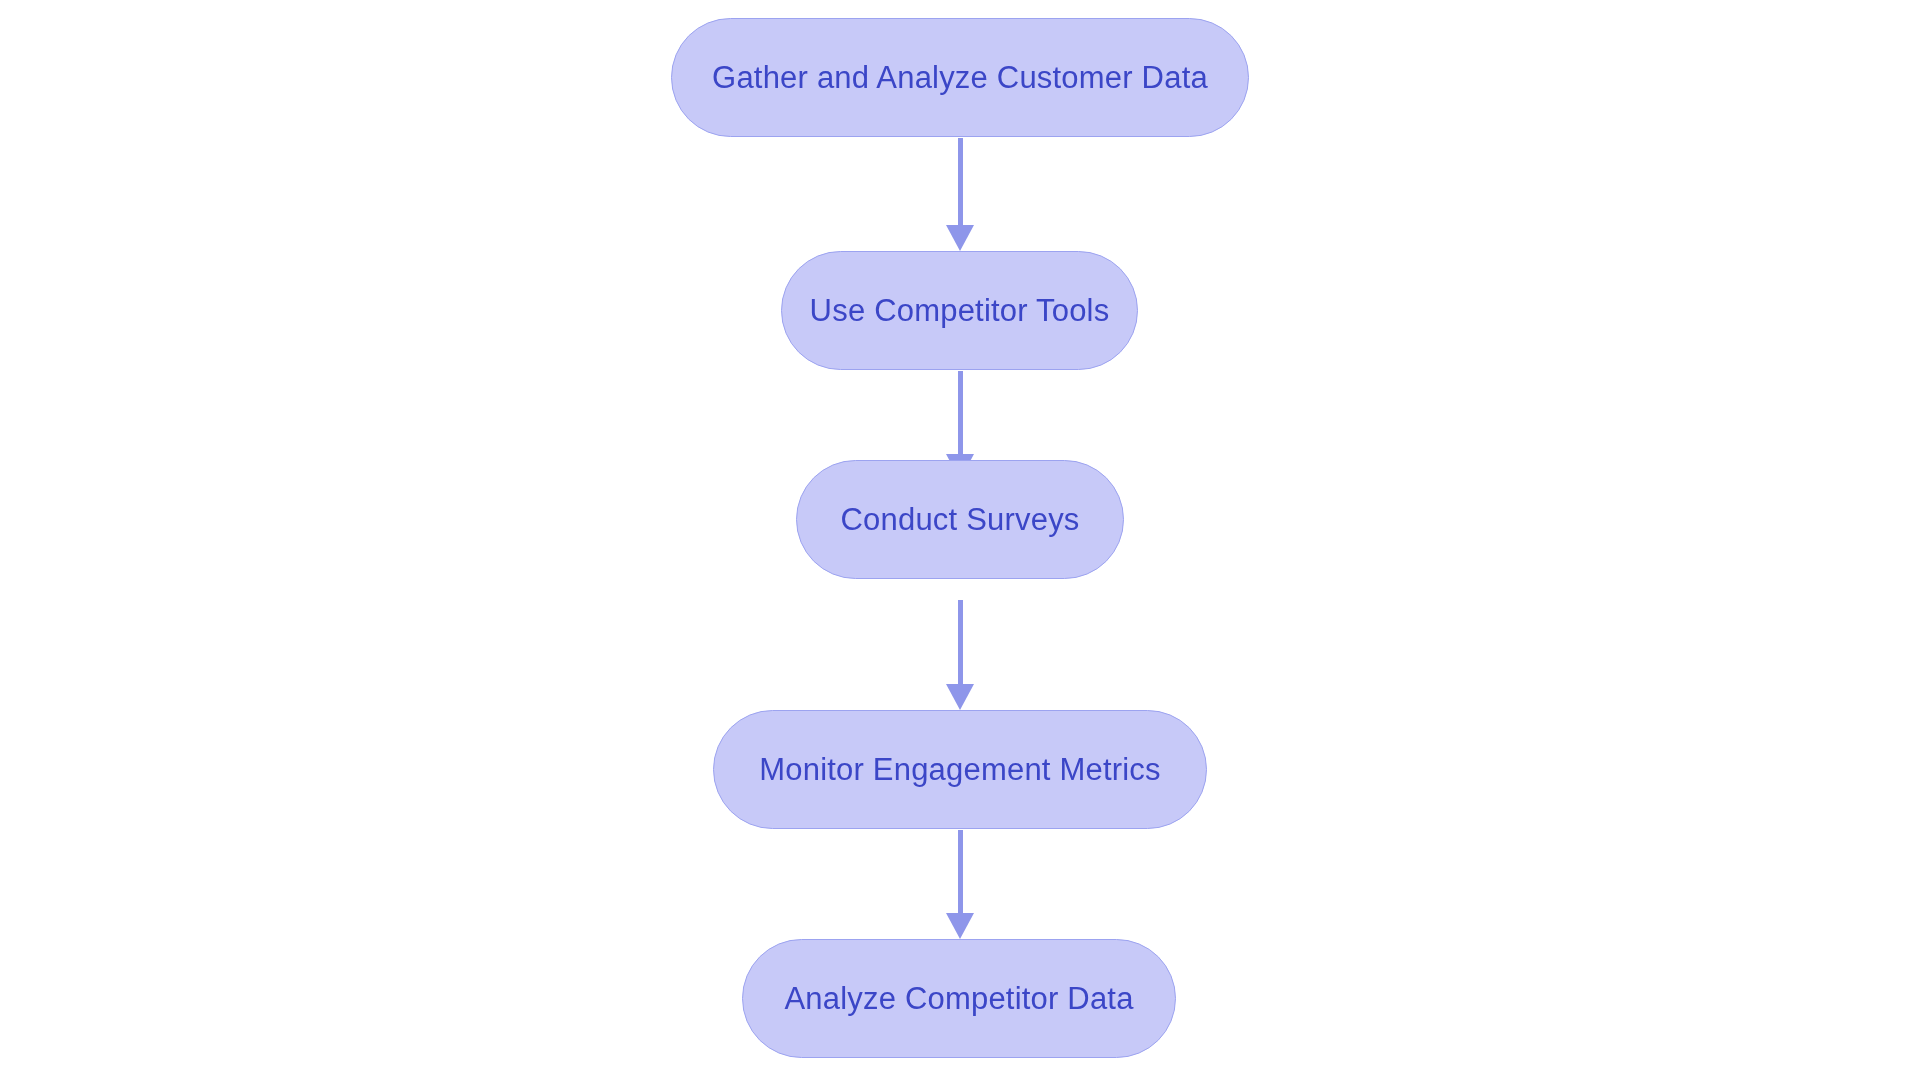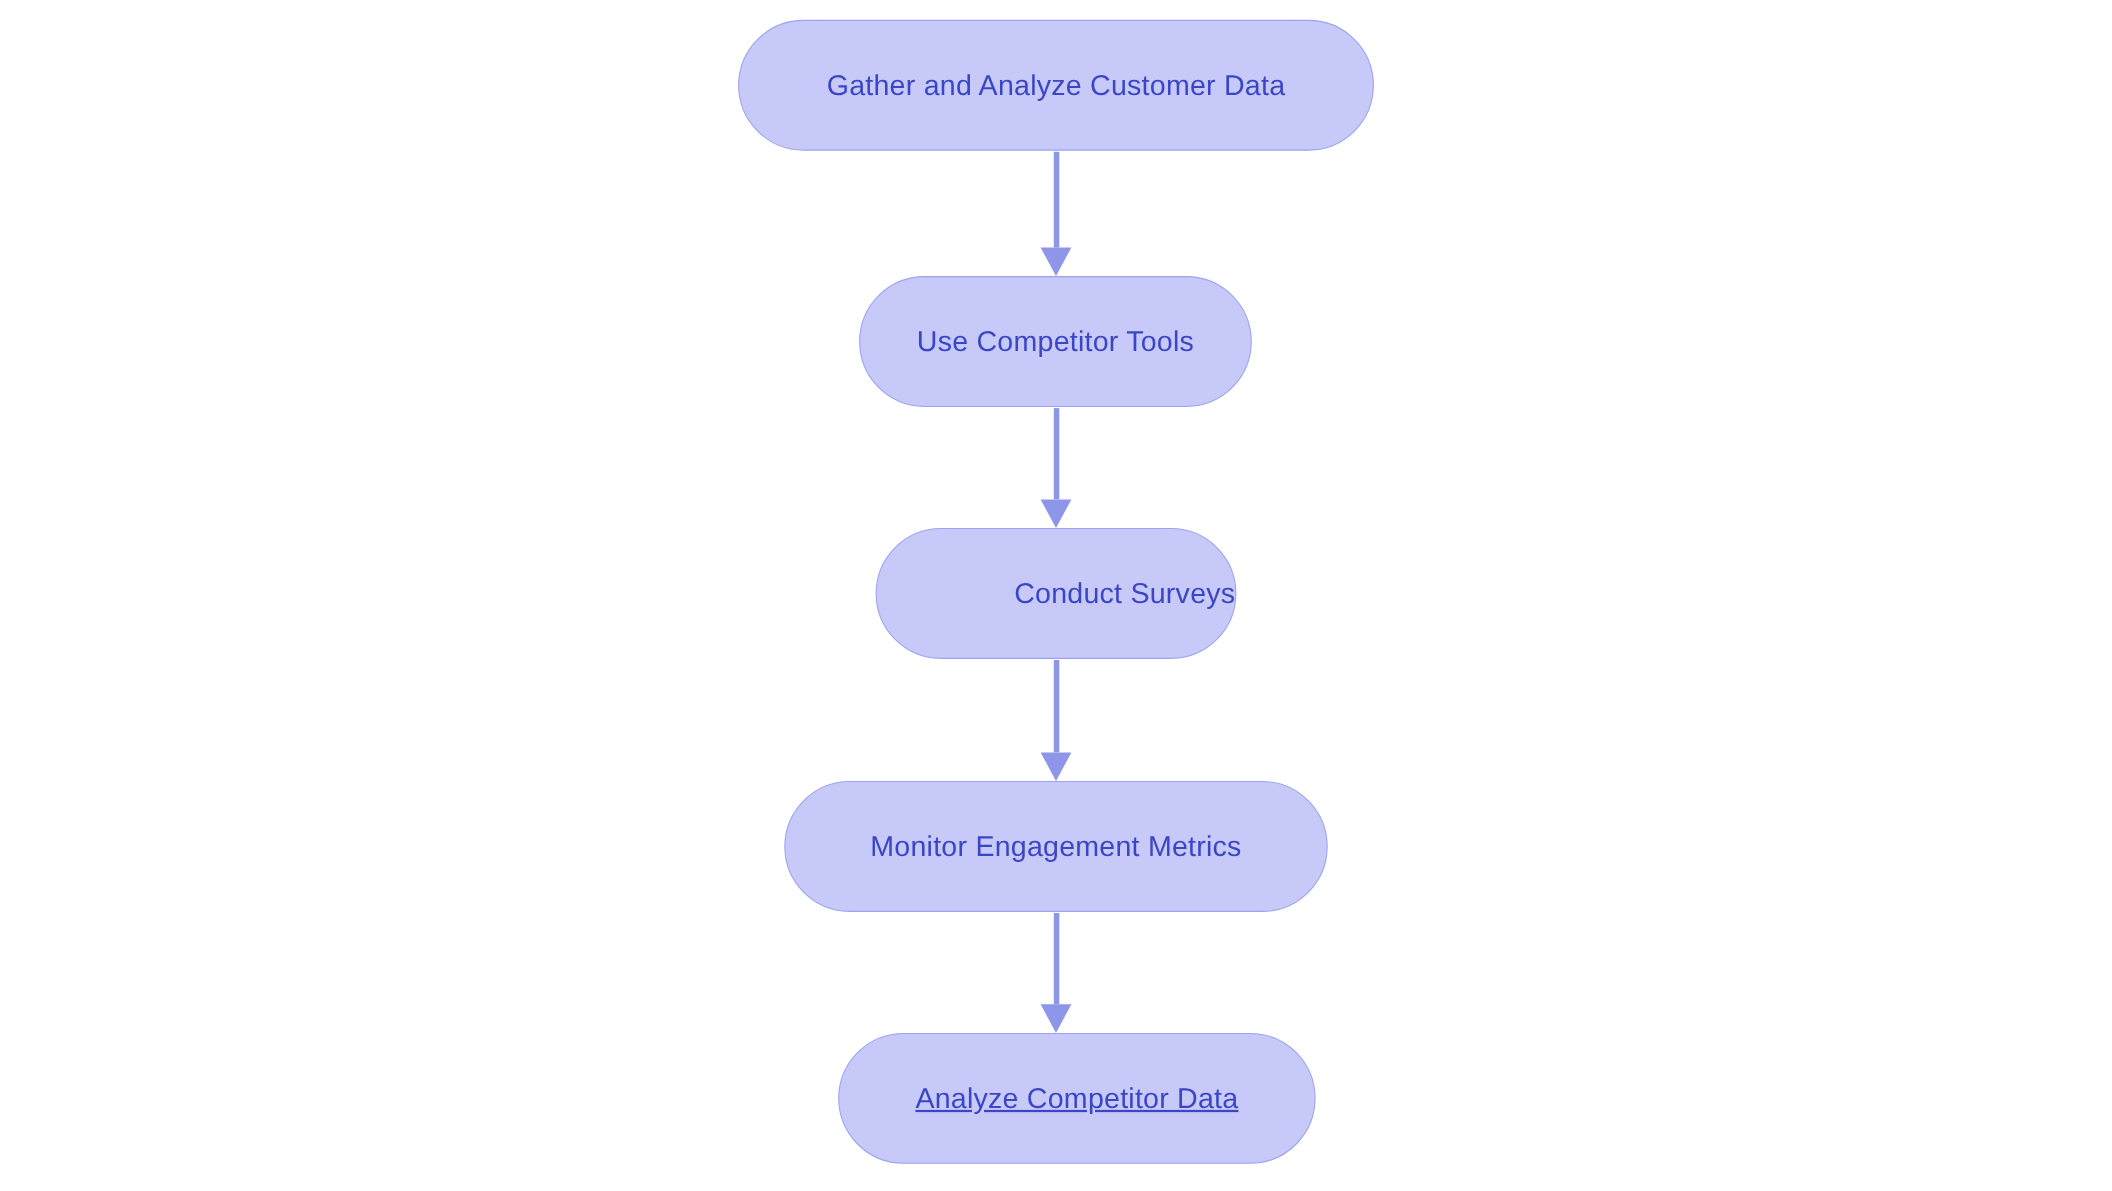--- a/index.html
+++ b/index.html
@@ -24,30 +24,30 @@
   .flow-node {
     position: absolute;
     height: 119px;
     background: var(--node-fill);
     border: 1.5px solid var(--node-border);
     border-radius: 60px;
     display: flex;
     align-items: center;
     justify-content: center;
     color: var(--node-text);
-    font-size: 26px;
+    font-size: 31px;
     font-weight: 400;
     letter-spacing: 0.2px;
     white-space: nowrap;
   }
   .node-1 { left: 671px; top: 18px;  width: 578px; }
   .node-2 { left: 781px; top: 251px; width: 357px; }
-  .node-3 { left: 796px; top: 480px; width: 328px; justify-content: flex-end; }
+  .node-3 { left: 796px; top: 460px; width: 328px; }
   .node-4 { left: 713px; top: 710px; width: 494px; text-align: right; }
-  .node-5 { left: 762px; top: 939px; width: 434px; text-decoration: underline; }
+  .node-5 { left: 742px; top: 939px; width: 434px; }
 
   .flow-arrow {
     position: absolute;
     left: 946px;            
     width: 28px;
     display: flex;
     flex-direction: column;
     align-items: center;
   }
   .arrow-1 { top: 138px; height: 113px; }

